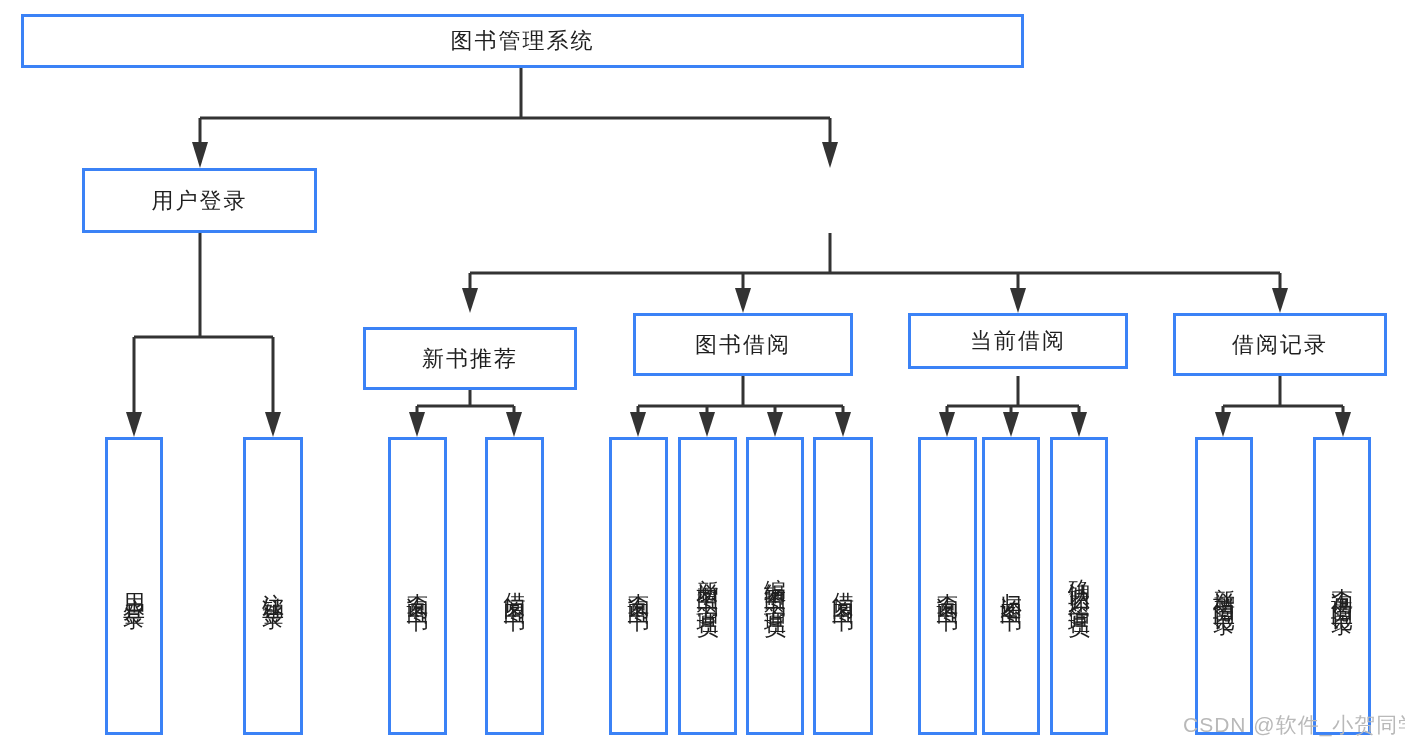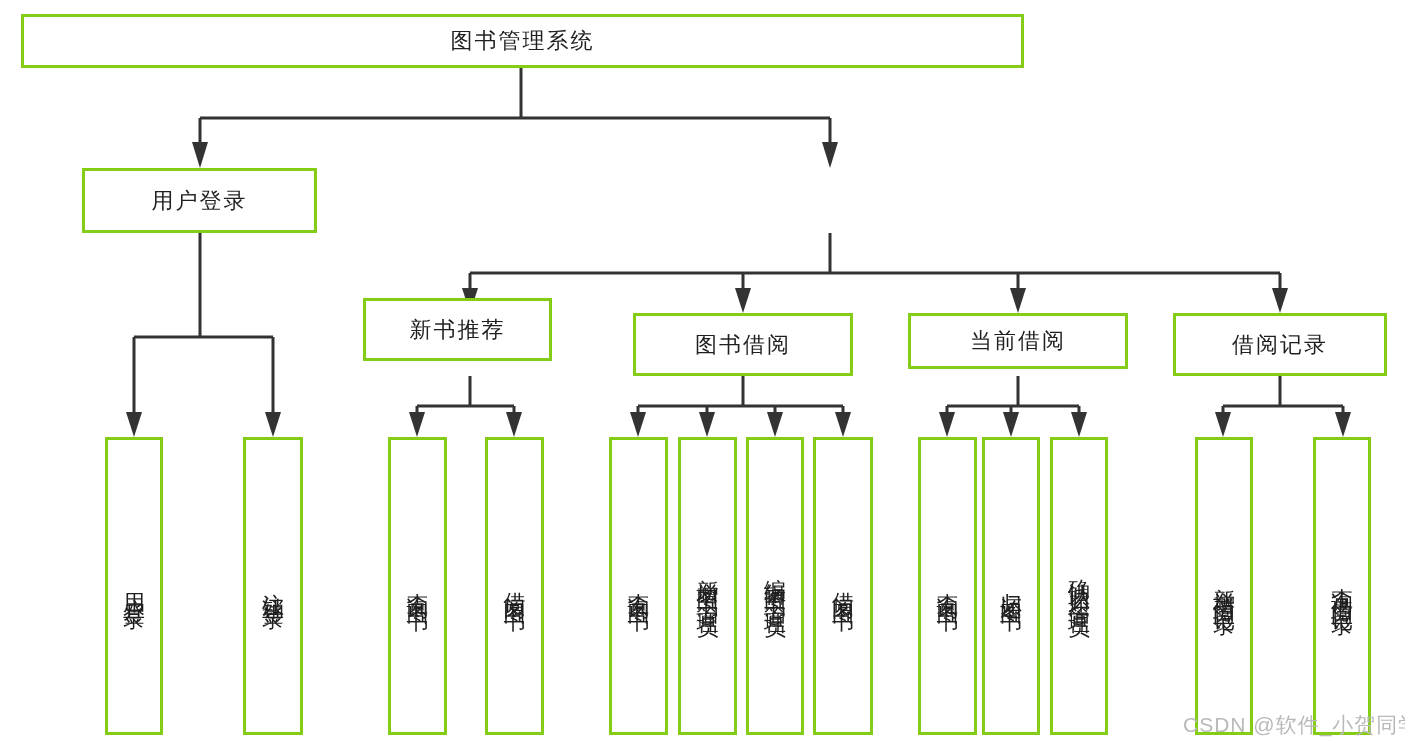--- a/index.html
+++ b/index.html
@@ -8,21 +8,21 @@
     width:1405px;height:747px;
     background:#ffffff;
     font-family:"Liberation Sans","DejaVu Sans",sans-serif;
     overflow:hidden;
   }
   svg.connectors{position:absolute;left:0;top:0;z-index:1;}
   .node{
     position:absolute;
     box-sizing:border-box;
     background:#ffffff;
-    border:3px solid #84cc16;
+    border:3px solid #3b82f6;
     display:flex;
     align-items:center;
     justify-content:center;
     color:#1f1f1f;
     font-size:22px;
     letter-spacing:2px;
     z-index:2;
     white-space:nowrap;
   }
   .leaf{
@@ -85,21 +85,21 @@
       <polygon points="1071,412 1087,412 1079,437"></polygon>
       <polygon points="1215,412 1231,412 1223,437"></polygon>
       <polygon points="1335,412 1351,412 1343,437"></polygon>
     </g>
   </svg>
 
   <div class="node" style="left:21px;top:14px;width:1003px;height:54px;">图书管理系统</div>
 
   <div class="node" style="left:82px;top:168px;width:235px;height:65px;">用户登录</div>
 
-  <div class="node" style="left:363px;top:298px;width:189px;height:63px;">新书推荐</div>
+  <div class="node" style="left:363px;top:327px;width:214px;height:63px;">新书推荐</div>
   <div class="node" style="left:633px;top:313px;width:220px;height:63px;">图书借阅</div>
   <div class="node" style="left:908px;top:313px;width:220px;height:56px;">当前借阅</div>
   <div class="node" style="left:1173px;top:313px;width:214px;height:63px;">借阅记录</div>
 
   <div class="node leaf" style="left:105px;top:437px;width:58px;height:298px;">用户登录</div>
   <div class="node leaf" style="left:243px;top:437px;width:60px;height:298px;">注销登录</div>
 
   <div class="node leaf" style="left:388px;top:437px;width:59px;height:298px;">查询图书</div>
   <div class="node leaf" style="left:485px;top:437px;width:59px;height:298px;">借阅图书</div>
 

